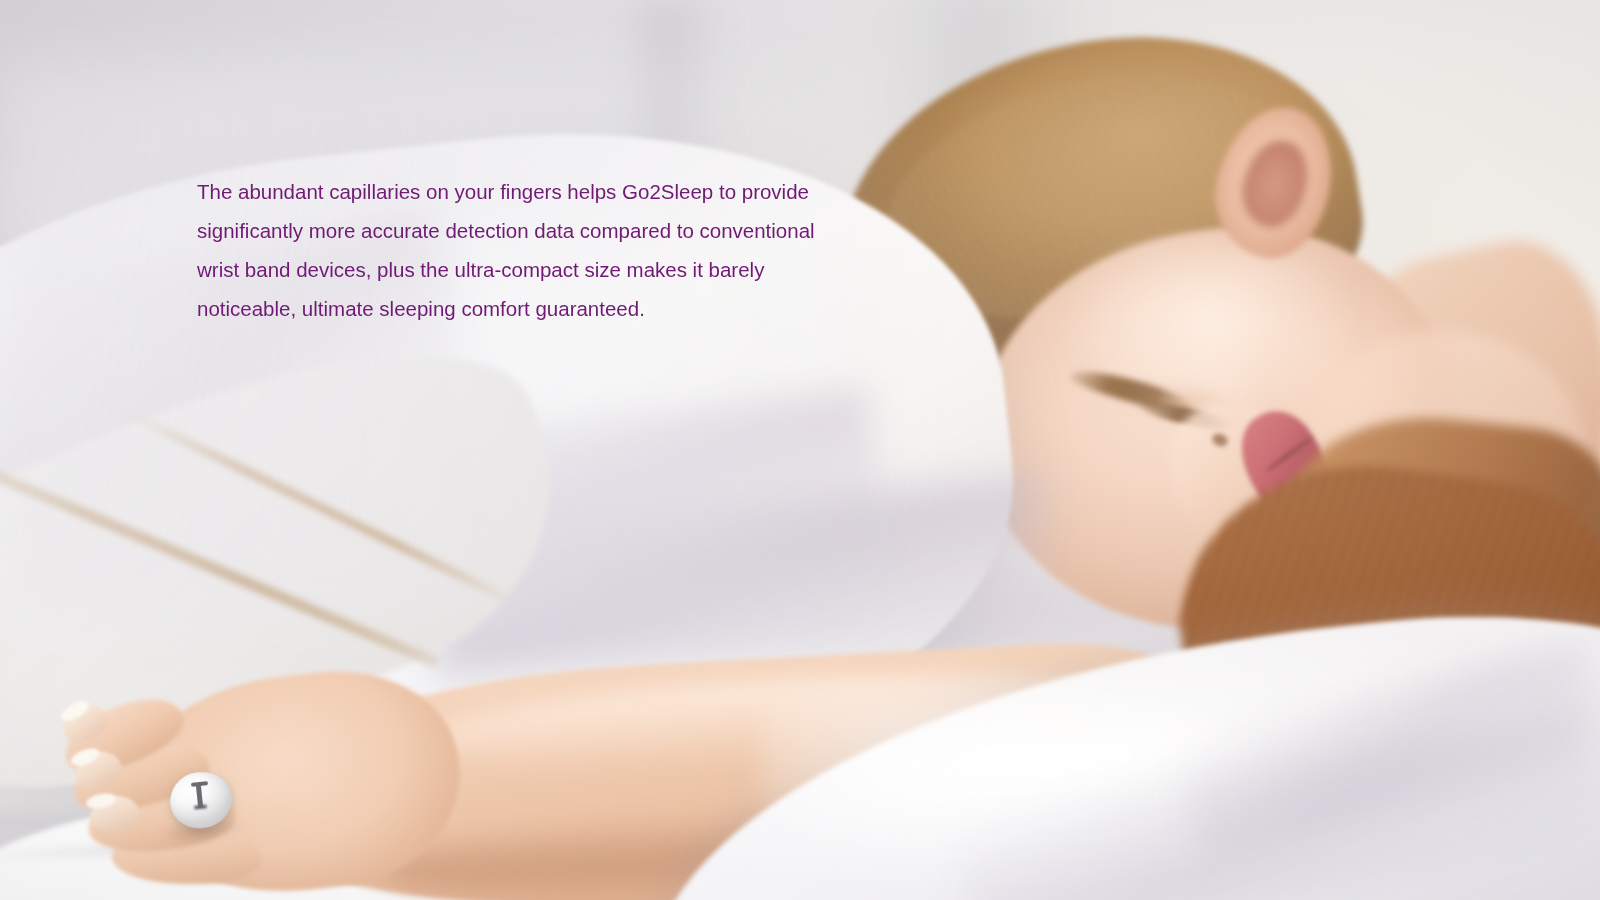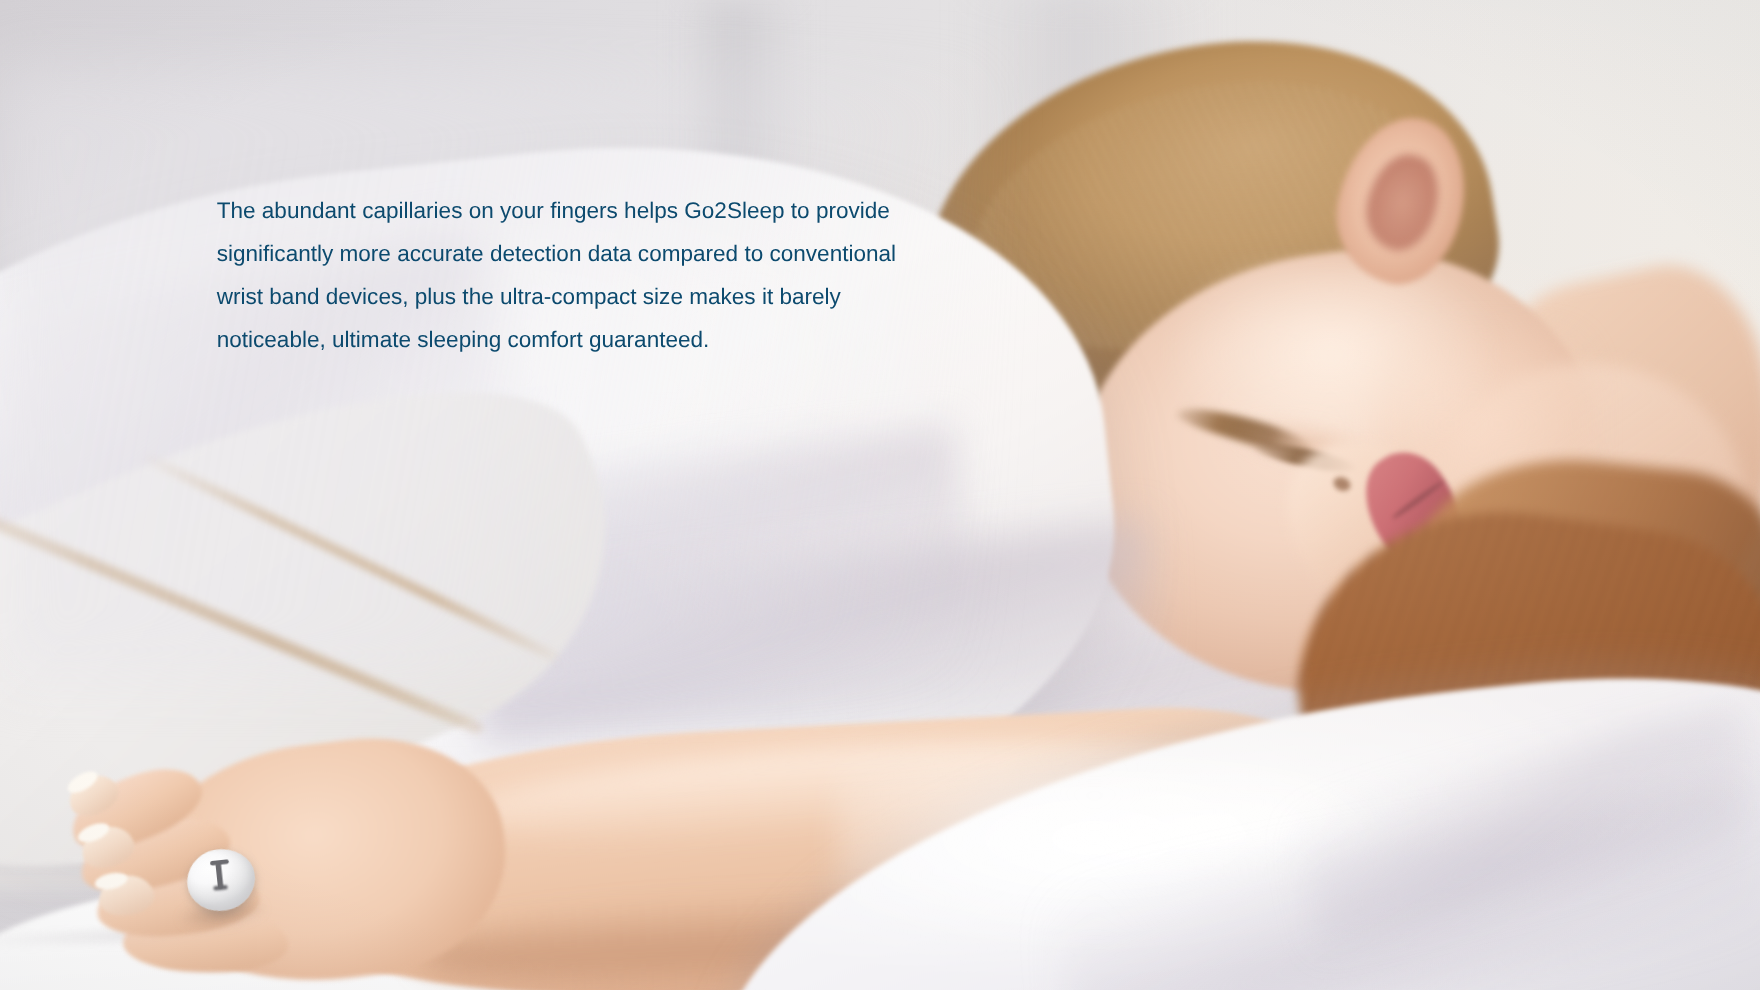--- a/index.html
+++ b/index.html
@@ -468,21 +468,21 @@
     letter-spacing:-0.4px;
     color:#5b5b5b;
     white-space:pre-line;
   }
   .body-copy {
     margin-top:38px;
     font-family:"Liberation Sans", sans-serif;
     font-size:20.5px;
     font-weight:400;
     line-height:39px;
-    color:#0c4a6e;
+    color:#701a75;
     max-width:660px;
   }
 </style>
 </head>
 <body>
 
 <div class="banner">
 
   <div class="scene">
 

